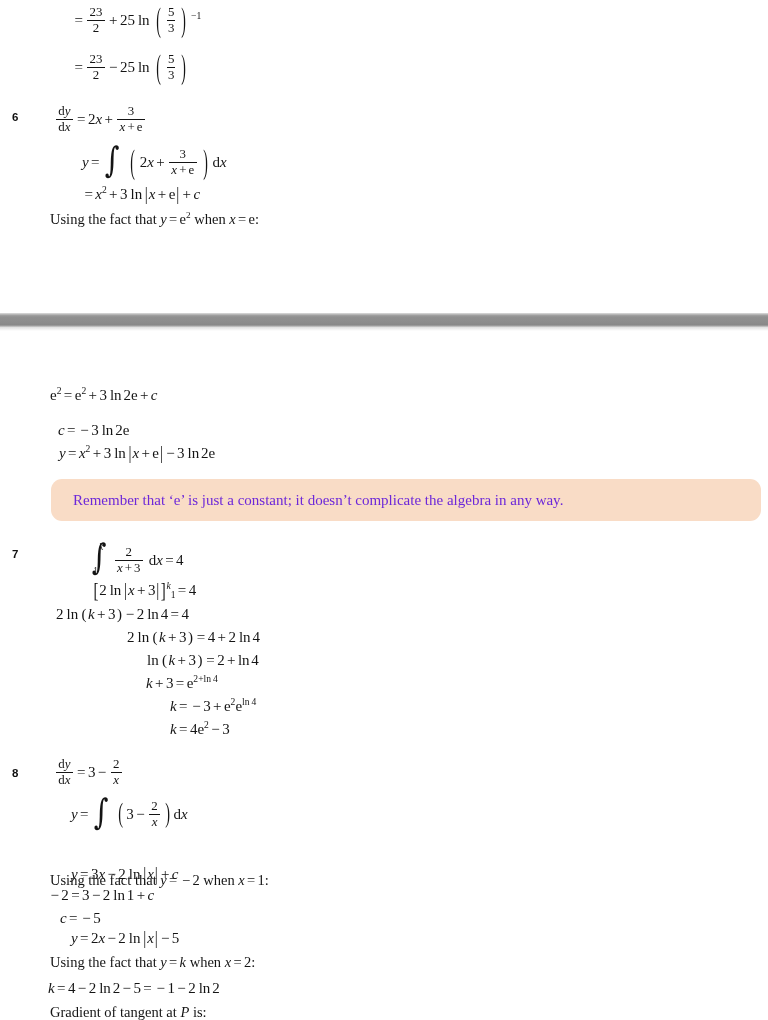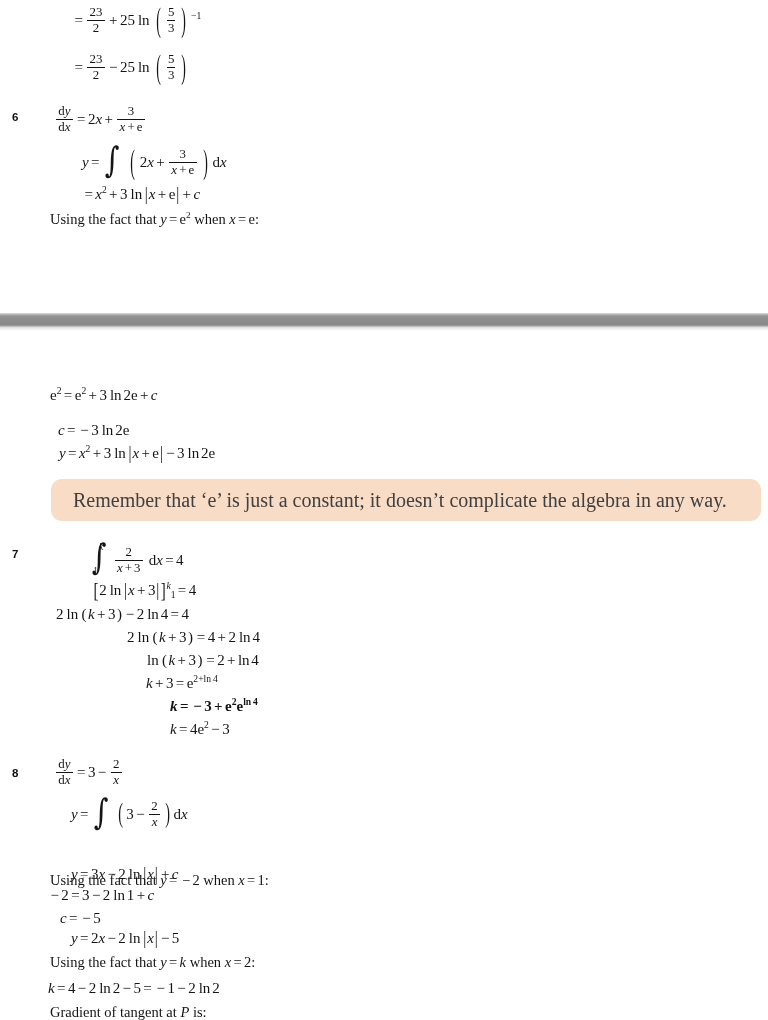--- a/index.html
+++ b/index.html
@@ -156,22 +156,22 @@
   .callout {
     position: absolute;
     background: #f9dcc6;
     border-radius: 11px;
     box-sizing: border-box;
     display: flex;
     align-items: center;
   }
   .callout-text {
     font-family: "Liberation Serif", "DejaVu Serif", serif;
-    font-size: 20px;
-    color: #404040;
+    font-size: 15px;
+    color: #6d28d9;
     padding-left: 22px;
     white-space: nowrap;
   }
 </style>
 </head>
 <body>
 
 <div class="page">
 
   <div class="mathline" style="left:72px; top:6px;" aria-label="= 23/2 + 25 ln (5/3) to the power -1">
@@ -238,21 +238,21 @@
   </div>
 
   <div class="mathline" style="left:147px; top:653px;" aria-label="ln (k + 3) = 2 + ln 4">
     <span class="fn">ln</span><span class="opn">(</span><span class="mi">k</span><span class="op">+</span><span class="mn">3</span><span class="opn">)</span><span class="op">=</span><span class="mn">2</span><span class="op">+</span><span class="fn">ln</span><span class="mn">4</span>
   </div>
 
   <div class="mathline" style="left:146px; top:676px;" aria-label="k + 3 = e to the power 2 plus ln 4">
     <span class="mi">k</span><span class="op">+</span><span class="mn">3</span><span class="op">=</span><span class="mn">e</span><sup class="sp">2+ln 4</sup>
   </div>
 
-  <div class="mathline" style="left:170px; top:699px;font-weight:bold;" aria-label="k = minus 3 + e squared e to the power ln 4">
+  <div class="mathline" style="left:170px; top:699px;" aria-label="k = minus 3 + e squared e to the power ln 4">
     <span class="mi">k</span><span class="op">=</span><span class="op">−</span><span class="mn">3</span><span class="op">+</span><span class="mn">e</span><sup class="sp">2</sup><span class="mn">e</span><sup class="sp">ln 4</sup>
   </div>
 
   <div class="mathline" style="left:170px; top:722px;" aria-label="k = 4 e squared minus 3">
     <span class="mi">k</span><span class="op">=</span><span class="mn">4e</span><sup class="sp">2</sup><span class="op">−</span><span class="mn">3</span>
   </div>
 
   <div class="qnum" style="top:768px;">8</div>
 
   <div class="mathline" style="left:54px; top:758px;" aria-label="dy by dx = 3 minus 2 over x">

